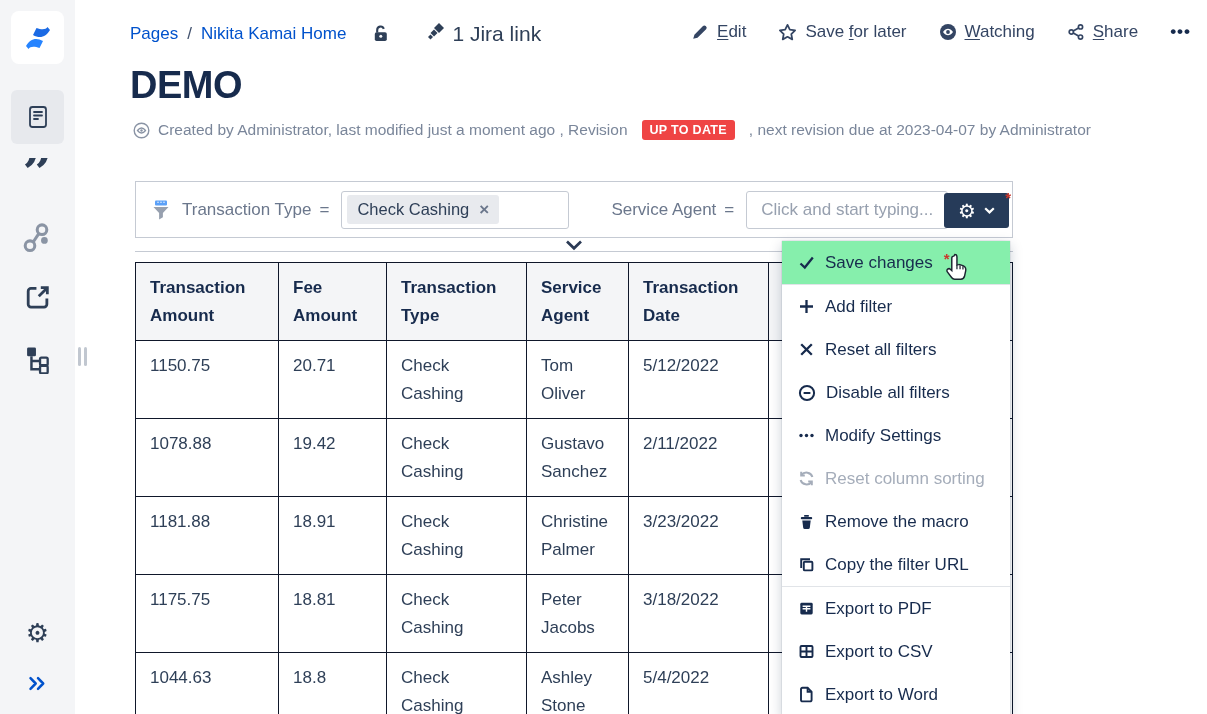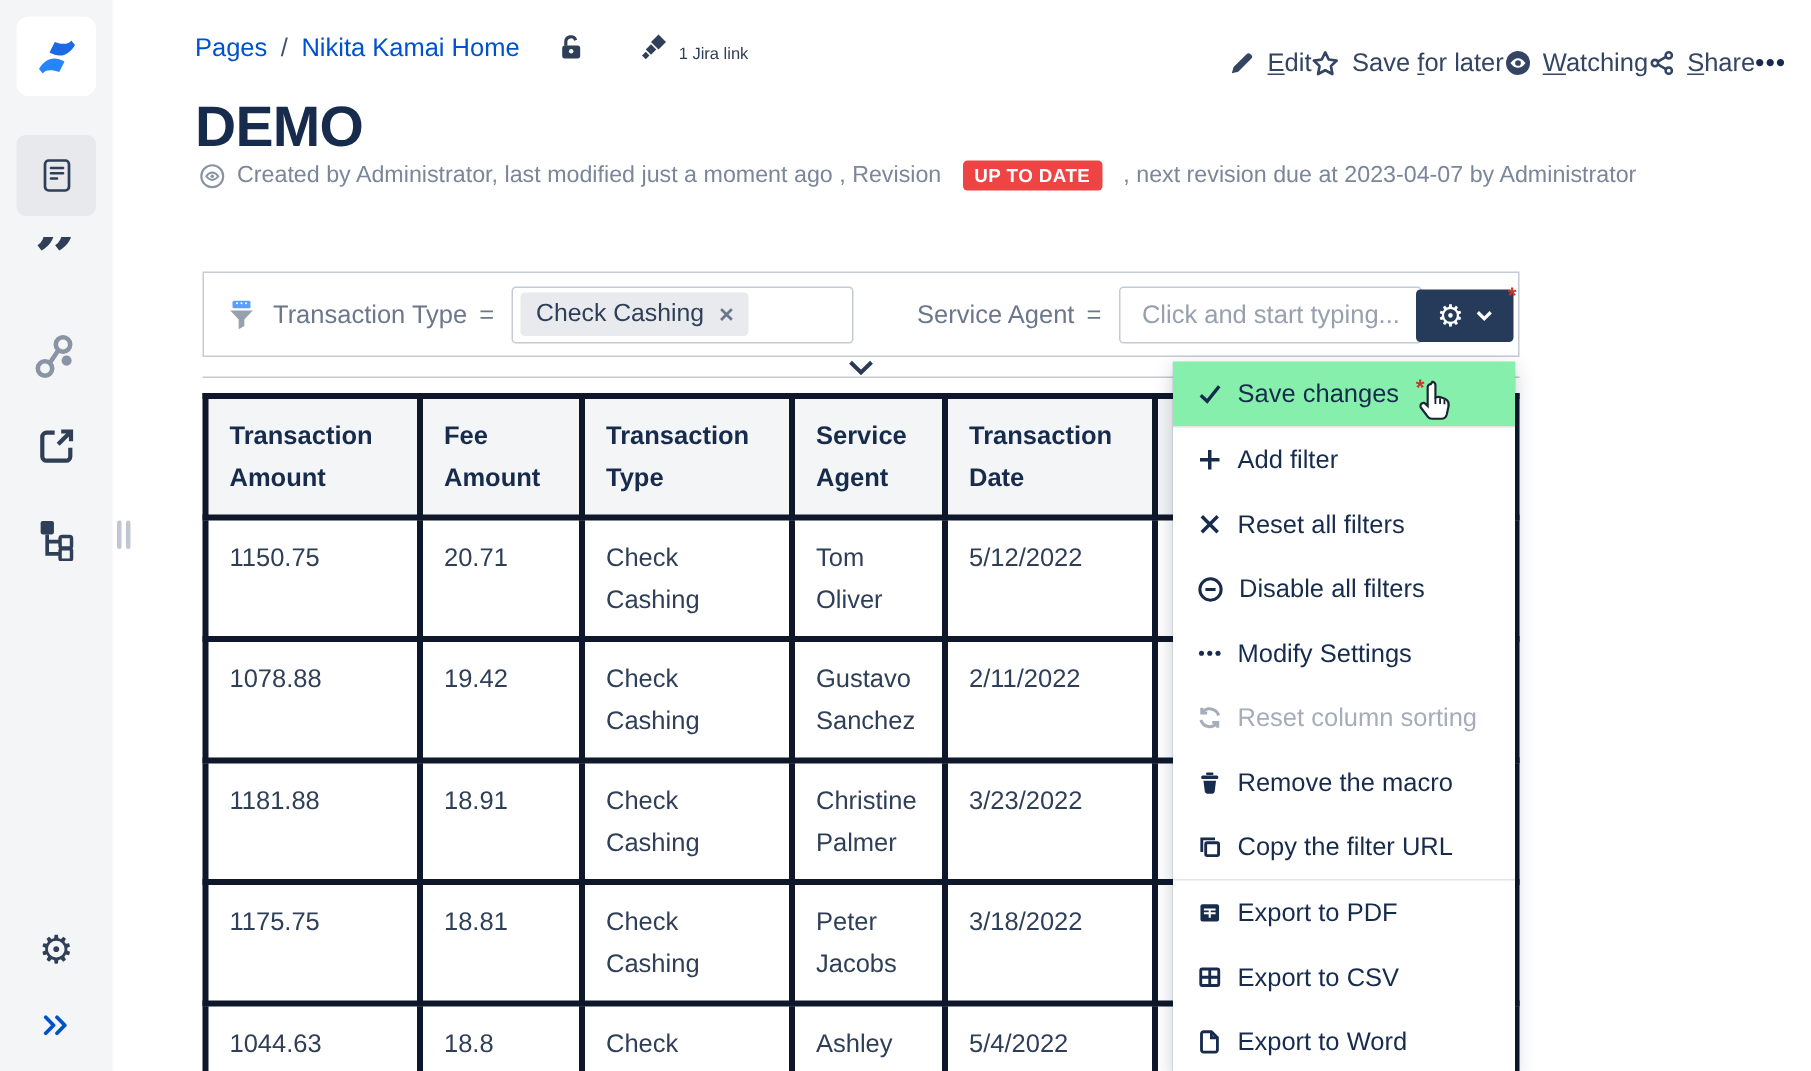--- a/index.html
+++ b/index.html
@@ -17,29 +17,29 @@
   .quote-glyph{font-family:"DejaVu Serif",serif;font-weight:bold;font-size:52px;line-height:30px;height:34px;overflow:hidden;color:#2E3F57;}
   .gear-glyph{font-size:26px;line-height:26px;color:#2E3F57;}
   .resize-handle{position:absolute;left:78px;top:347px;display:flex;gap:3px;}
   .resize-handle i{display:block;width:3px;height:19px;background:#C1C7D0;border-radius:2px;}
 
   
   .crumbs{position:absolute;left:130px;top:22px;display:flex;align-items:center;gap:9px;font-size:17px;}
   .crumb-link{color:#0052CC;cursor:pointer;}
   .crumb-sep{color:#42526E;}
   .lock-wrap{margin-left:16px;color:#2E3F57;}
-  .jira-wrap{margin-left:26px;display:flex;align-items:flex-end;gap:6px;color:#2E3F57;font-size:11px;}
-  .actions{position:absolute;top:22px;right:16px;display:flex;align-items:center;color:#344563;font-size:17px;margin-top:10px;}
+  .jira-wrap{margin-left:26px;display:flex;align-items:flex-start;gap:6px;color:#2E3F57;font-size:21px;}
+  .actions{position:absolute;top:22px;right:16px;display:flex;align-items:center;gap:32px;color:#344563;font-size:17px;}
   .action{display:flex;align-items:center;gap:8px;cursor:pointer;color:#344563;}
   .ak{text-decoration:underline;text-underline-offset:2px;}
   .more-dots{font-weight:bold;font-size:17px;letter-spacing:1px;color:#172B4D;cursor:pointer;}
 
   .page-title{position:absolute;left:130px;top:64px;margin:0;font-size:38px;font-weight:700;color:#172B4D;letter-spacing:-0.5px;}
 
-  .byline{position:absolute;left:133px;top:107px;display:flex;align-items:center;gap:8px;color:#7A869A;font-size:15.5px;white-space:nowrap;}
+  .byline{position:absolute;left:133px;top:120px;display:flex;align-items:center;gap:8px;color:#7A869A;font-size:15.5px;white-space:nowrap;}
   .rev-badge{background:#ef4444;color:#fff;font-size:12.5px;font-weight:bold;padding:3px 8px;border-radius:3px;margin:0 6px;letter-spacing:0.3px;}
 
   
   .filter-panel{position:absolute;left:135px;top:181px;width:878px;height:57px;border:1px solid #C5CAD3;background:#fff;
                 box-sizing:border-box;display:flex;align-items:center;padding-left:14px;}
   .f-label{color:#6B778C;font-size:17px;}
   .ml10{margin-left:10px;} .ml8{margin-left:8px;}
   .tag-box{margin-left:12px;width:228px;height:38px;border:1px solid #C5CAD3;border-radius:3px;box-sizing:border-box;
            display:flex;align-items:center;padding-left:5px;background:#fff;}
   .tag{background:#E8EAEE;border-radius:3px;height:29px;display:flex;align-items:center;padding:0 10px;gap:10px;
@@ -53,21 +53,21 @@
             display:flex;align-items:center;justify-content:center;gap:8px;cursor:pointer;}
   .gear-btn .gear-glyph{color:#fff;font-size:20px;line-height:20px;}
   .btn-star{position:absolute;top:-4px;right:-2px;color:#C9372C;font-size:15px;font-weight:bold;}
 
   .collapse-bar{position:absolute;left:135px;top:238px;width:878px;height:14px;border-bottom:1px solid #C5CAD3;
                 box-sizing:border-box;display:flex;justify-content:center;align-items:flex-end;cursor:pointer;}
 
   
   .data-table{position:absolute;left:135px;top:262px;width:878px;border-collapse:collapse;table-layout:fixed;
               font-size:17px;color:#2E3F57;}
-  .data-table th,.data-table td{border:4px solid #0f172a;text-align:left;padding:11px 14px;line-height:1.62;}
+  .data-table th,.data-table td{border:1px solid #0f172a;text-align:left;padding:11px 14px;line-height:1.62;}
   .data-table th{background:#F4F5F7;color:#172B4D;font-weight:bold;vertical-align:middle;height:48px;cursor:pointer;}
   .data-table td{vertical-align:top;height:53px;}
   .data-table td.c-type{padding-right:34px;}
 
   
   .menu{position:absolute;left:782px;top:241px;width:228px;background:#fff;z-index:10;
         box-shadow:0 4px 12px rgba(9,30,66,.22),0 0 1px rgba(9,30,66,.35);}
   .menu-item{height:43px;display:flex;align-items:center;padding:0 10px 0 16px;gap:10px;font-size:17px;color:#172B4D;cursor:pointer;}
   .menu-item.hover{background:#86efac;}
   .menu-item.disabled{color:#A5ADBA;cursor:default;}

